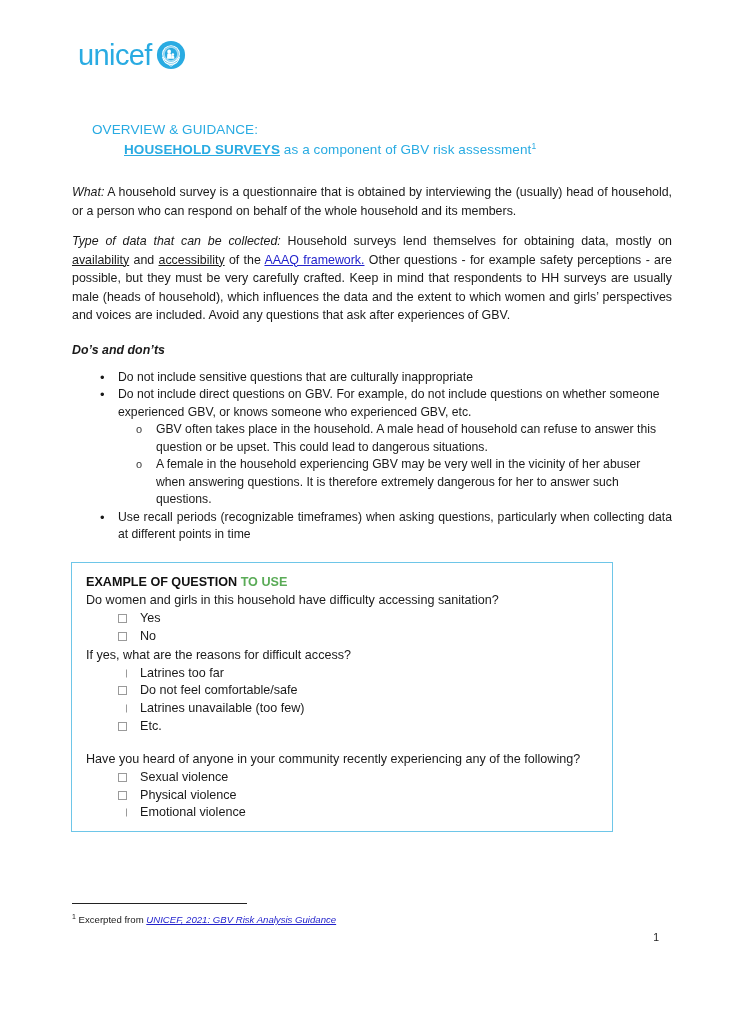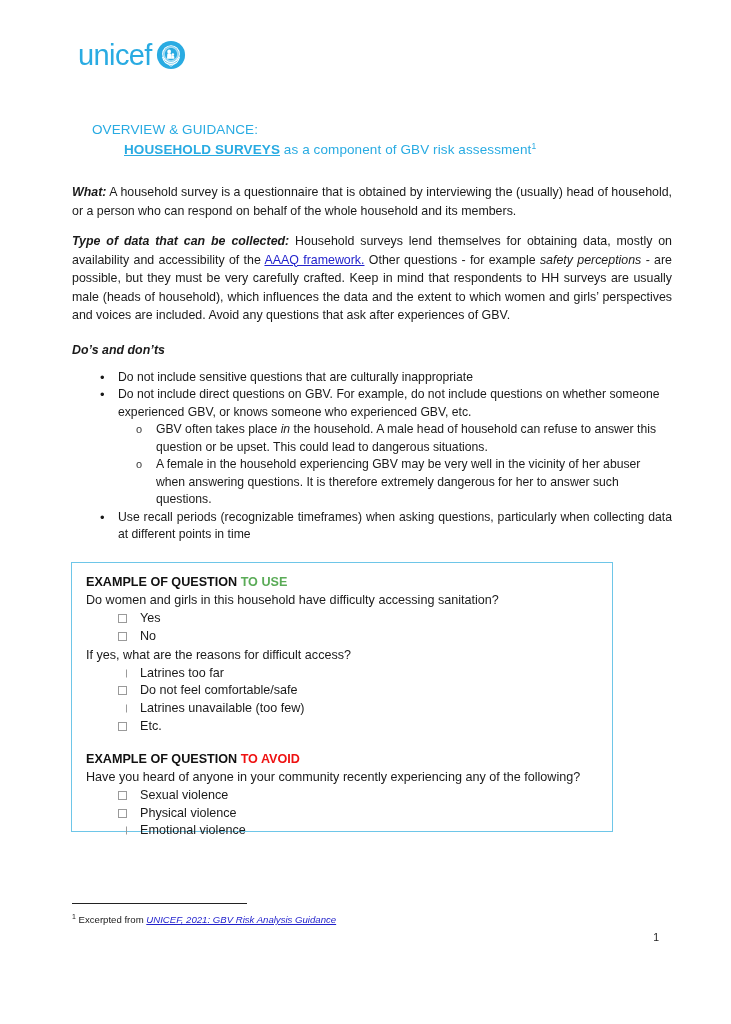--- a/index.html
+++ b/index.html
@@ -84,23 +84,23 @@
     top: 183px;
     width: 600px;
   }
   p.para {
     margin: 0 0 12px 0;
     font-size: 12.4px;
     line-height: 18.5px;
     text-align: justify;
     color: #1a1a1a;
   }
-  .bi { font-weight: bold; font-style: italic; margin-top: 36px; }
-  .it { font-style: italic; }
-  .ul-plain { }
+  .bi { font-weight: normal; font-style: italic; margin-top: 36px; }
+  .it { }
+  .ul-plain { text-decoration: underline; }
   .link {
     color: #2222cc;
     text-decoration: underline;
   }
 
   h3.dos {
     margin: 16px 0 10px 0;
     font-size: 12.4px;
     font-weight: bold;
     font-style: italic;
@@ -352,23 +352,20 @@
           <span>Latrines unavailable (too few)</span>
         </li>
         <li>
           <span class="cb"></span>
           <span>Etc.</span>
         </li>
       </ul>
 
       <div class="ex-gap"></div>
 
-      <div class="ex-head">
-        <span>EXAMPLE OF QUESTION </span><span class="avoid">TO AVOID</span>
-      </div>
 
       <div class="ex-q">Have you heard of anyone in your community recently experiencing any of the following?</div>
       <ul class="cbx">
         <li>
           <span class="cb"></span>
           <span>Sexual  violence</span>
         </li>
         <li>
           <span class="cb"></span>
           <span>Physical  violence</span>

